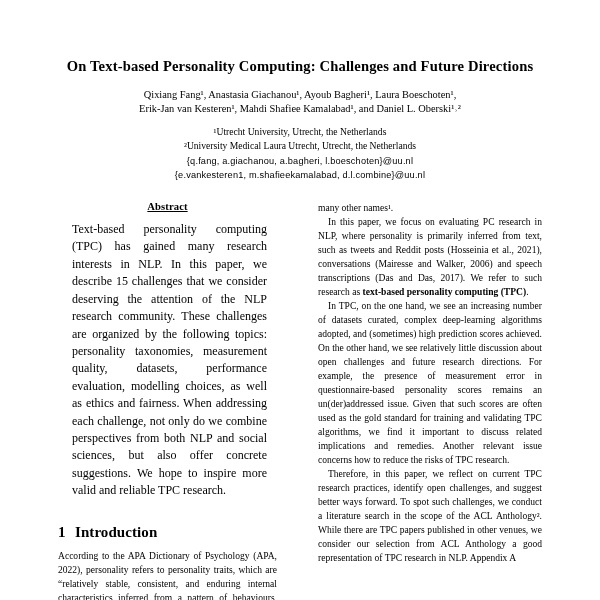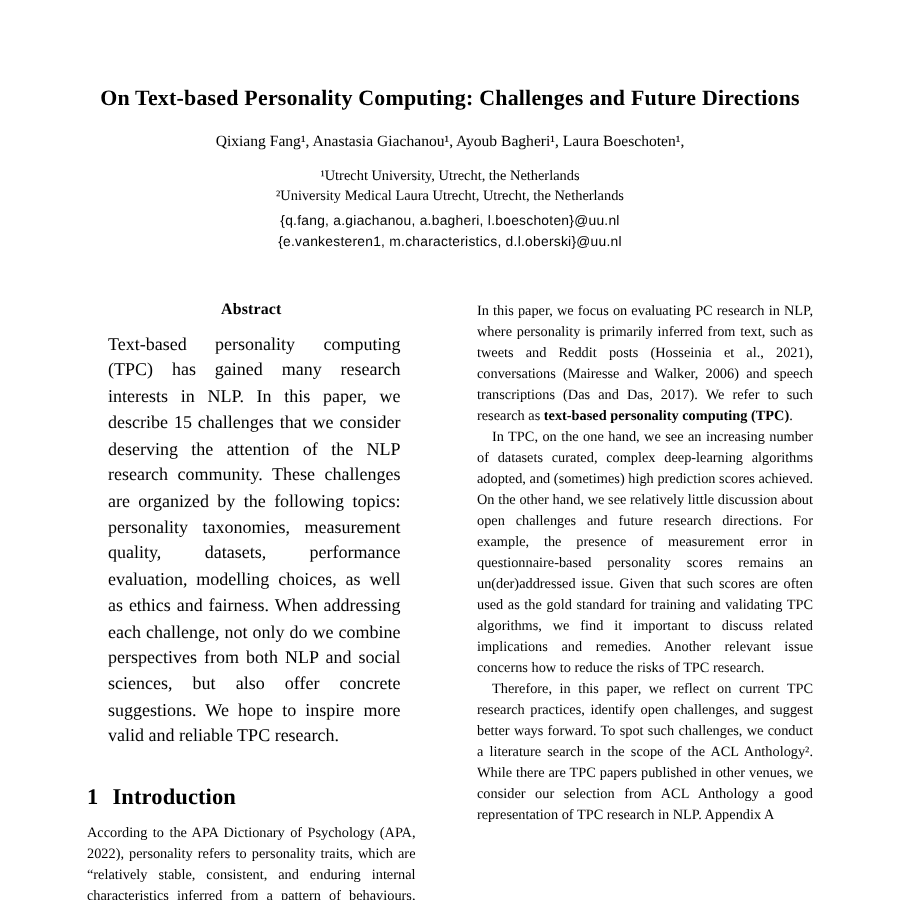--- a/index.html
+++ b/index.html
@@ -83,20 +83,21 @@
   }
   .col.left  { width: 219px; }
   .col.right { width: 224px; }
 
   .abs-head {
     font-size: 10.6px;
     font-weight: bold;
     text-align: center;
     margin: 0 0 9px 0;
     letter-spacing: 0.01em;
+    text-decoration: underline;
   }
   .abstract {
     margin: 0 10px 0 14px;
   }
   .abstract p {
     margin: 0;
     font-size: 12px;
     line-height: 1.452;
     text-align: justify;
     text-justify: inter-word;
@@ -132,49 +133,51 @@
 </head>
 <body>
 
 <div class="page">
 
   <div class="title-block">
     <div class="paper-title">On Text-based Personality Computing: Challenges and Future Directions</div>
 
     <div class="authors">
       <span class="ln">Qixiang Fang¹, Anastasia Giachanou¹, Ayoub Bagheri¹, Laura Boeschoten¹,</span>
+      <span class="ln">Erik-Jan van Kesteren¹, Mahdi Shafiee Kamalabad¹, and Daniel L. Oberski¹˒²</span>
     </div>
 
     <div class="affil">
       <span class="ln">¹Utrecht University, Utrecht, the Netherlands</span>
       <span class="ln">²University Medical Laura Utrecht, Utrecht, the Netherlands</span>
     </div>
 
     <div class="emails">
       <span class="ln">{q.fang, a.giachanou, a.bagheri, l.boeschoten}@uu.nl</span>
-      <span class="ln">{e.vankesteren1, m.characteristics, d.l.oberski}@uu.nl</span>
+      <span class="ln">{e.vankesteren1, m.shafieekamalabad, d.l.combine}@uu.nl</span>
     </div>
   </div>
 
   <div class="columns">
 
     <div class="col left">
       <div class="abs-head">Abstract</div>
       <div class="abstract">
         <p>Text-based personality computing (TPC) has gained many research interests in NLP. In this paper, we describe 15 challenges that we consider deserving the attention of the NLP research community. These challenges are organized by the following topics: personality taxonomies, measurement quality, datasets, performance evaluation, modelling choices, as well as ethics and fairness. When addressing each challenge, not only do we combine perspectives from both NLP and social sciences, but also offer concrete suggestions. We hope to inspire more valid and reliable TPC research.</p>
       </div>
 
       <div class="sec-head">
         <span class="num">1</span><span>Introduction</span>
       </div>
 
       <p class="body-p noindent">According to the APA Dictionary of Psychology (APA, 2022), personality refers to personality traits, which are “relatively stable, consistent, and enduring internal characteristics inferred from a pattern of behaviours, attitudes, feelings and habits in individuals”. Knowledge about personality can be useful in many societal and scientific applications. For instance, it can help individuals choose learning styles (Komarraju et al., 2011) and occupations (Kern et al., 2019) suited for their personality; it can help clinical psychologists to better understand psychological disorders (Khan et al., 2005) and to deliver personalised treatment plans for men-</p>
     </div>
 
     <div class="col right">
+      <p class="body-p noindent">many other names¹.</p>
 
       <p class="body-p"><span>In this paper, we focus on evaluating PC research in NLP, where personality is primarily inferred from text, such as tweets and Reddit posts (Hosseinia et al., 2021), conversations (Mairesse and Walker, 2006) and speech transcriptions (Das and Das, 2017). We refer to such research as </span><span class="bold">text-based personality computing (TPC)</span><span>.</span></p>
 
       <p class="body-p">In TPC, on the one hand, we see an increasing number of datasets curated, complex deep-learning algorithms adopted, and (sometimes) high prediction scores achieved. On the other hand, we see relatively little discussion about open challenges and future research directions. For example, the presence of measurement error in questionnaire-based personality scores remains an un(der)addressed issue. Given that such scores are often used as the gold standard for training and validating TPC algorithms, we find it important to discuss related implications and remedies. Another relevant issue concerns how to reduce the risks of TPC research.</p>
 
       <p class="body-p">Therefore, in this paper, we reflect on current TPC research practices, identify open challenges, and suggest better ways forward. To spot such challenges, we conduct a literature search in the scope of the ACL Anthology². While there are TPC papers published in other venues, we consider our selection from ACL Anthology a good representation of TPC research in NLP. Appendix A</p>
     </div>
 
   </div>
 </div>

